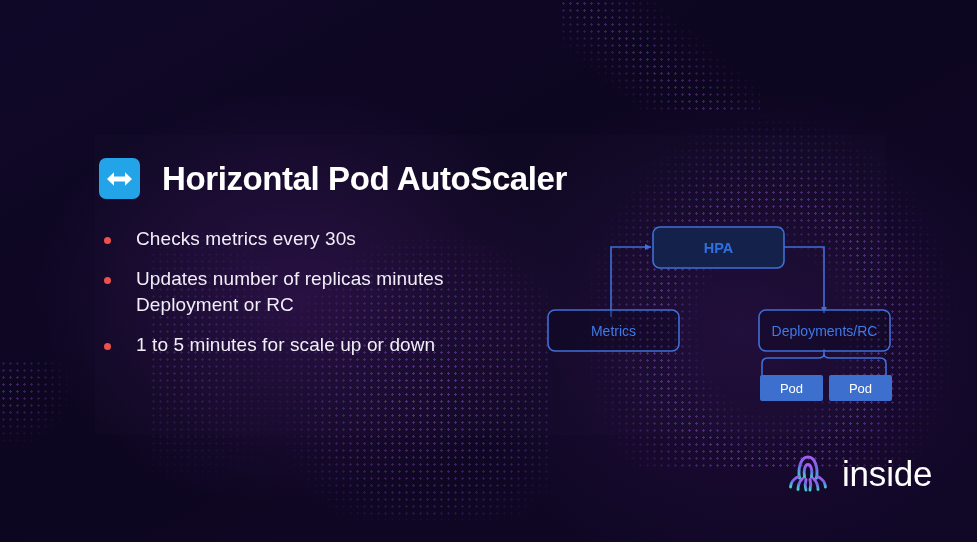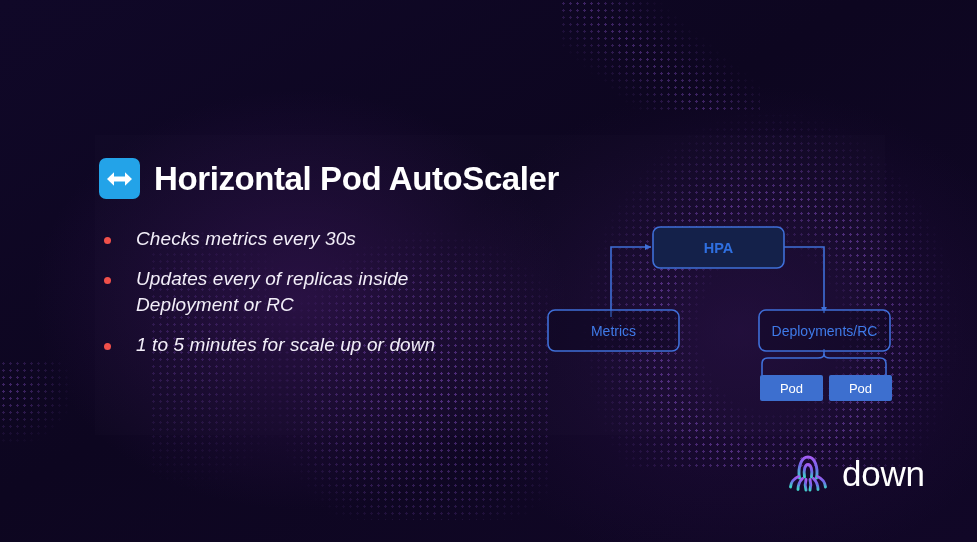--- a/index.html
+++ b/index.html
@@ -73,21 +73,21 @@
     background: rgba(255,255,255,0.012);
     pointer-events: none;
   }
 
   
   .title-row {
     position: absolute;
     left: 99px; top: 158px;
     display: flex;
     align-items: center;
-    gap: 14px;
+    gap: 22px;
     text-align: center;
   }
   .title-icon {
     width: 41px; height: 41px;
     border-radius: 7px;
     background: #23a3e8;
     display: flex;
     align-items: center;
     justify-content: center;
     flex: 0 0 auto;
@@ -99,21 +99,20 @@
     font-weight: 700;
     letter-spacing: -0.4px;
     white-space: nowrap;
   }
 
   
   .bullets {
     position: absolute;
     left: 104px; top: 226px;
     width: 400px;
-    font-style: italic;
   }
   .bullet-item {
     display: flex;
     align-items: flex-start;
     margin-bottom: 15px;
   }
   .bullet-dot {
     width: 7px; height: 7px;
     border-radius: 50%;
     background: #f0504a;
@@ -174,21 +173,21 @@
     <div class="title-text">Horizontal Pod AutoScaler</div>
   </div>
 
   <div class="bullets">
     <div class="bullet-item">
       <span class="bullet-dot"></span>
       <span class="bullet-text">Checks metrics every 30s</span>
     </div>
     <div class="bullet-item">
       <span class="bullet-dot"></span>
-      <span class="bullet-text">Updates every of replicas inside Deployment or RC</span>
+      <span class="bullet-text">Updates number of replicas minutes Deployment or RC</span>
     </div>
     <div class="bullet-item">
       <span class="bullet-dot"></span>
       <span class="bullet-text">1 to 5 minutes for scale up or down</span>
     </div>
   </div>
 
   <div id="diagram">
     <svg width="390" height="195" viewBox="0 0 390 195" aria-hidden="true">
       <defs>
@@ -260,16 +259,16 @@
           <path d="M21 32.5 C20 36 20 39.5 21 43"></path>
 
           <path d="M25 32.5 C26 36 26 39.5 25 43"></path>
 
           <path d="M28.5 31.5 C31.5 34.5 33 38 33 42.5"></path>
 
           <path d="M32.5 29.5 C37 31.5 40 35 40.5 40"></path>
         </g>
       </svg>
     </span>
-    <span class="logo-word">down</span>
+    <span class="logo-word">inside</span>
   </div>
 
 </div>
 
 </body></html>

